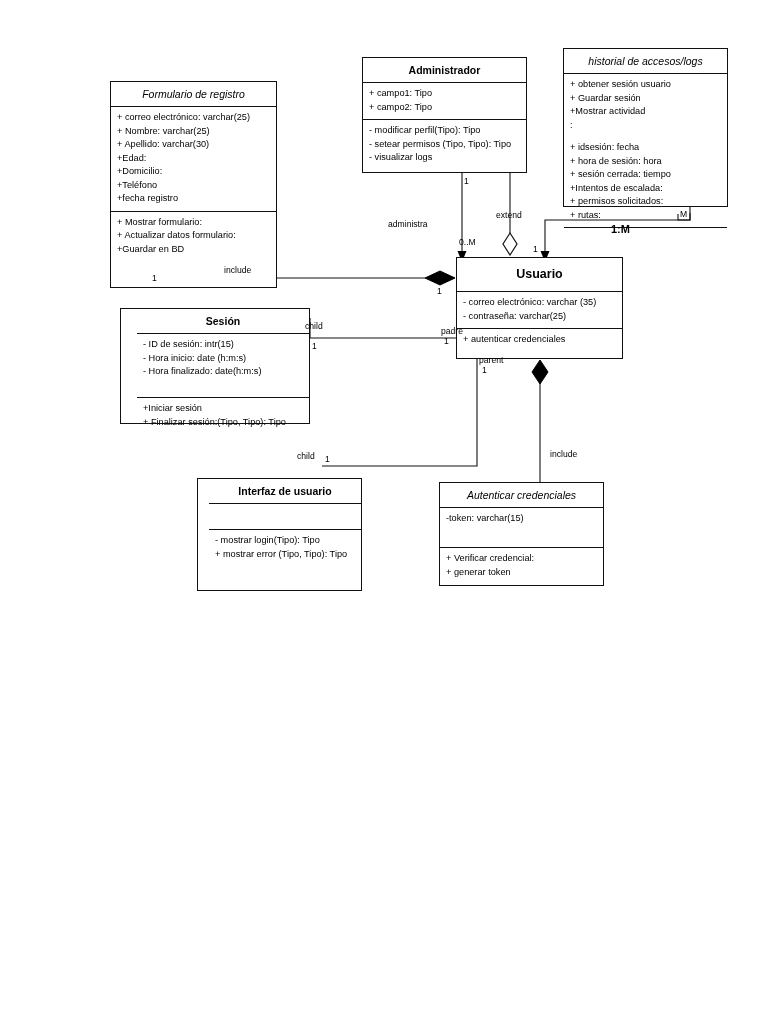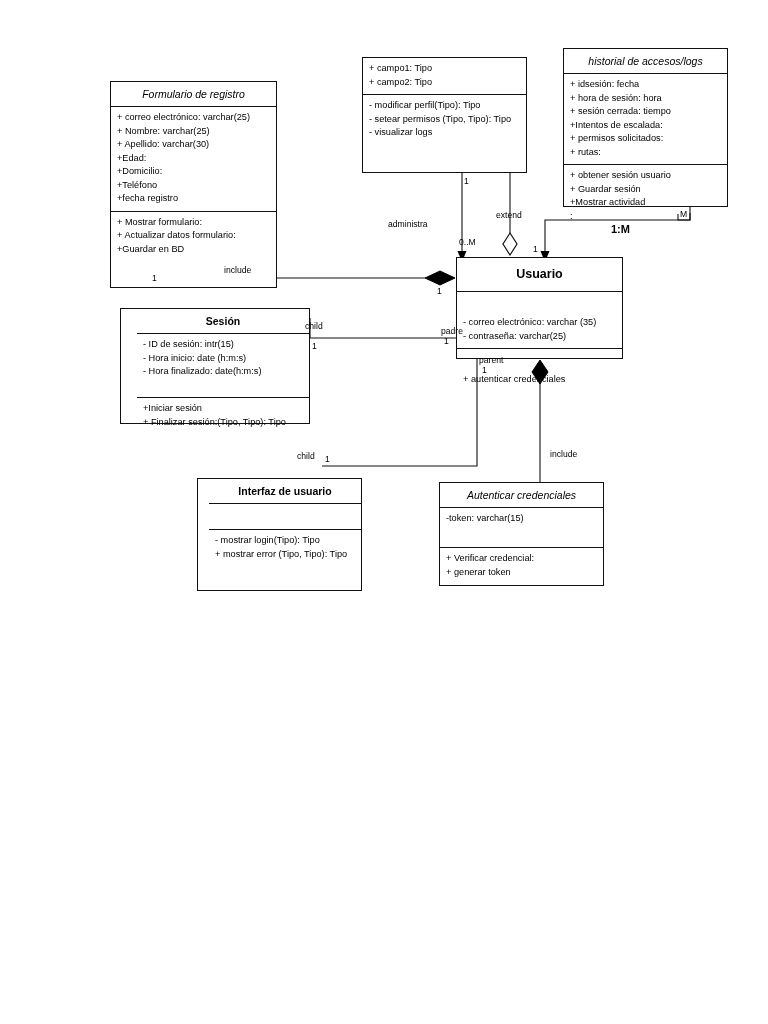--- a/index.html
+++ b/index.html
@@ -120,50 +120,51 @@
       <span class="line">+fecha registro</span>
     </div>
     <div class="uml-compartment grow">
       <span class="line">+ Mostrar formulario:</span>
       <span class="line">+ Actualizar datos formulario:</span>
       <span class="line">+Guardar en BD</span>
     </div>
   </div>
 
   <div class="uml-class" style="left:362px; top:57px; width:165px; height:116px;">
+    <div class="uml-title bold">Administrador</div>
     <div class="uml-compartment bordered">
       <span class="line">+ campo1: Tipo</span>
       <span class="line">+ campo2: Tipo</span>
     </div>
     <div class="uml-compartment grow">
       <span class="line">- modificar perfil(Tipo): Tipo</span>
       <span class="line">- setear permisos (Tipo, Tipo): Tipo</span>
       <span class="line">- visualizar logs</span>
     </div>
   </div>
 
   <div class="uml-class" style="left:563px; top:48px; width:165px; height:159px;">
     <div class="uml-title italic">historial de accesos/logs</div>
+    <div class="uml-compartment grow">
+      <span class="line">+ obtener sesión usuario</span>
+      <span class="line">+ Guardar sesión</span>
+      <span class="line">+Mostrar actividad</span>
+      <span class="line">:</span>
+    </div>
     <div class="uml-compartment bordered">
       <span class="line">+ idsesión: fecha</span>
       <span class="line">+ hora de sesión: hora</span>
       <span class="line">+ sesión cerrada: tiempo</span>
       <span class="line">+Intentos de escalada:</span>
       <span class="line">+ permisos solicitados:</span>
       <span class="line">+ rutas:</span>
     </div>
-    <div class="uml-compartment grow">
-      <span class="line">+ obtener sesión usuario</span>
-      <span class="line">+ Guardar sesión</span>
-      <span class="line">+Mostrar actividad</span>
-      <span class="line">:</span>
-    </div>
-  </div>
-
-  <div class="uml-class" style="left:456px; top:257px; width:167px; height:102px;gap:20px;">
+  </div>
+
+  <div class="uml-class" style="left:456px; top:257px; width:167px; height:102px;">
     <div class="uml-title big">Usuario</div>
     <div class="uml-compartment bordered">
       <span class="line">- correo electrónico: varchar (35)</span>
       <span class="line">- contraseña: varchar(25)</span>
     </div>
     <div class="uml-compartment grow">
       <span class="line">+ autenticar credenciales</span>
     </div>
   </div>
 

